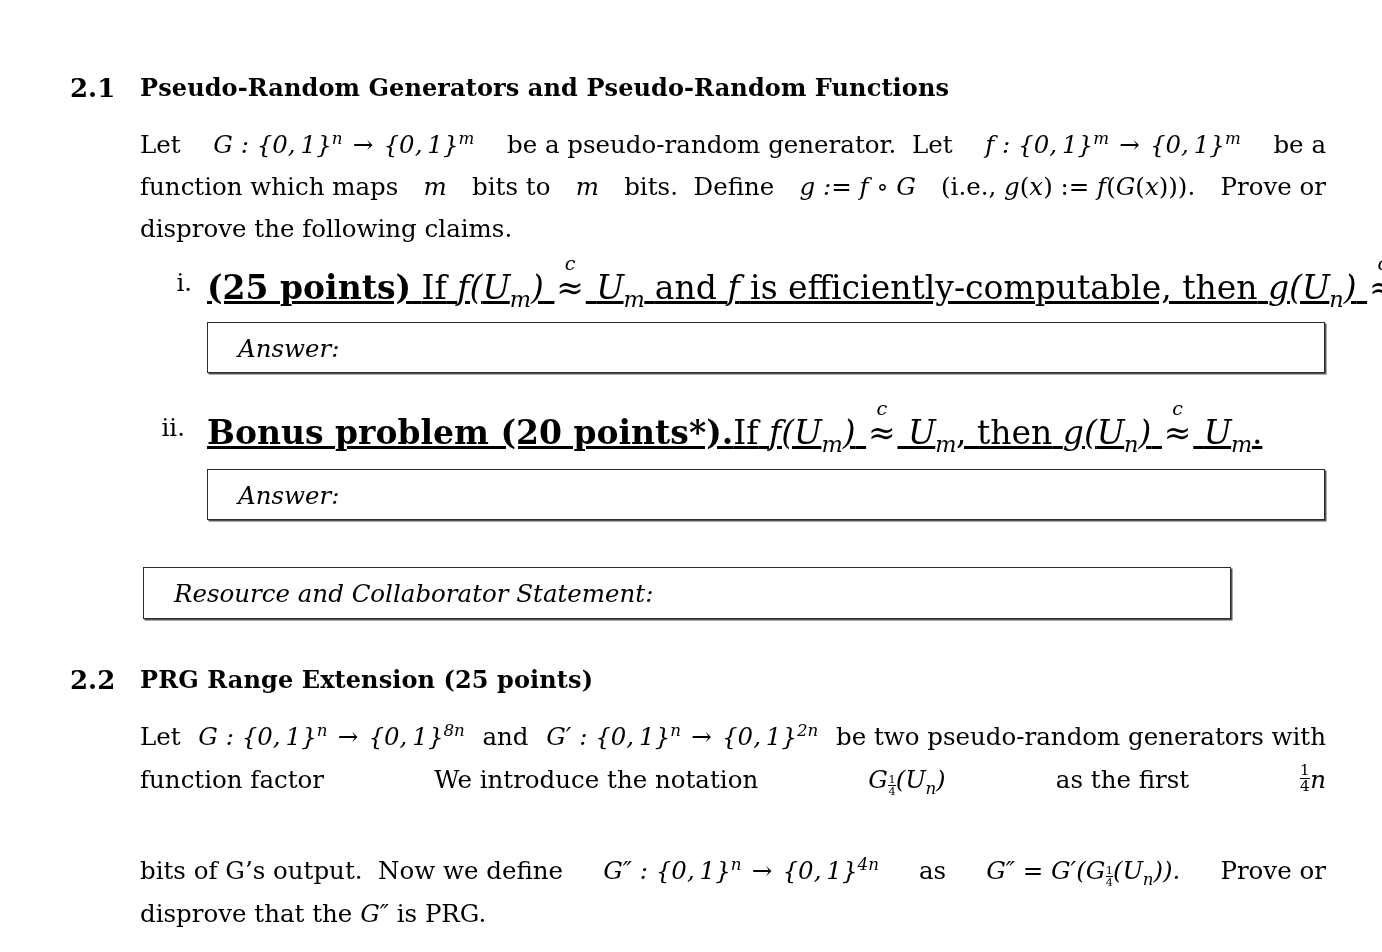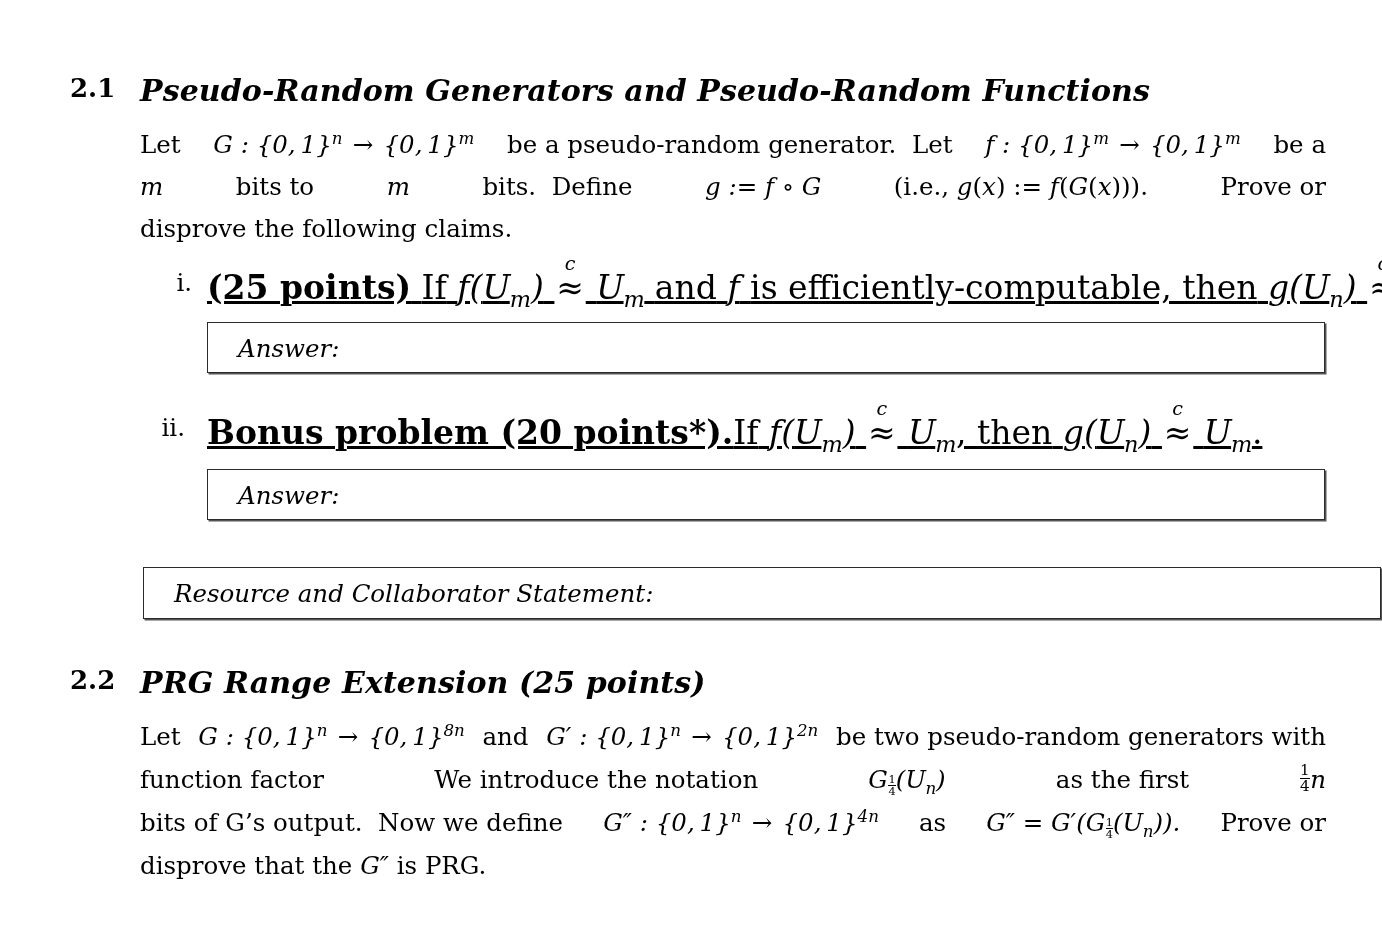--- a/index.html
+++ b/index.html
@@ -23,24 +23,23 @@
     padding: 7px;
     border-radius: 7px;
   }
   .math    { font-family: "DejaVu Serif", "Liberation Serif", serif; font-style: italic; }
   .upr     { font-style: normal; }
 
   
   .section-heading {
     position: absolute;
     font-weight: bold;
-    font-size: 30px;
+    font-size: 24px;
     letter-spacing: 0.1px;
     white-space: nowrap;
-    font-style: italic;
   }
   .section-num {
     position: absolute;
     font-weight: bold;
     font-size: 26px;
   }
 
   
   .para {
     position: absolute;
@@ -166,20 +165,21 @@
 
     <div class="jline" style="width:1186px;">
       <span>Let</span>
       <span class="math">G&nbsp;:&nbsp;{0, 1}<span class="sup">n</span> <span class="arrow">→</span> {0, 1}<span class="sup">m</span></span>
       <span>be a pseudo-random generator.  Let</span>
       <span class="math">f&nbsp;:&nbsp;{0, 1}<span class="sup">m</span> <span class="arrow">→</span> {0, 1}<span class="sup">m</span></span>
       <span>be a</span>
     </div>
 
     <div class="jline" style="width:1186px;">
+      <span>function which maps</span>
       <span class="mi">m</span>
       <span>bits to</span>
       <span class="mi">m</span>
       <span>bits.  Define</span>
       <span class="math">g&nbsp;:=&nbsp;f&nbsp;∘&nbsp;G</span>
       <span class="upr">(i.e.,&nbsp;<span class="mi">g</span>(<span class="mi">x</span>)&nbsp;:=&nbsp;<span class="mi">f</span>(<span class="mi">G</span>(<span class="mi">x</span>))).</span>
       <span>Prove or</span>
     </div>
 
     <div class="line">disprove the following claims.</div>
@@ -204,21 +204,21 @@
   <div class="item-body" style="left:207px; top:413px;">
     <b>Bonus problem (20 points*).</b><span>If</span>
     <span class="math">f(<span class="cal">U</span><span class="sub">m</span>)</span>&nbsp;<span class="capprox"><span class="cc">c</span><span class="ap">≈</span></span>&nbsp;<span class="math cal">U<span class="sub">m</span></span><span>, then</span>
     <span class="math">g(<span class="cal">U</span><span class="sub">n</span>)</span>&nbsp;<span class="capprox"><span class="cc">c</span><span class="ap">≈</span></span>&nbsp;<span class="math cal">U<span class="sub">m</span></span>.
   </div>
 
   <div class="ansbox" style="left:207px; top:469px; width:1118px; height:51px;">
     <span class="boxtext">Answer:</span>
   </div>
 
-  <div class="ansbox" style="left:143px; top:567px; width:1238px; height:52px;">
+  <div class="ansbox" style="left:143px; top:567px; width:1088px; height:52px;">
     <span class="boxtext">Resource and Collaborator Statement:</span>
   </div>
 
   <div class="section-num" style="left:70px; top:665px;">2.2</div>
   <div class="section-heading" style="left:140px; top:665px;text-align:center;">PRG Range Extension (25 points)</div>
 
   <div class="para" style="left:140px; top:715px; width:1186px; line-height:43px;">
 
     <div class="jline" style="width:1186px;">
       <span>Let</span>
@@ -229,21 +229,21 @@
     </div>
 
     <div class="jline" style="width:1186px;">
       <span>function factor</span>
       <span>We introduce the notation</span>
       <span class="math">G<span class="subfrac"><span class="num">1</span><span class="den">4</span></span>(<span class="cal">U</span><span class="sub">n</span>)</span>
       <span>as the first</span>
       <span class="math"><span class="frac"><span class="num">1</span><span class="den">4</span></span><span class="mi">n</span></span>
     </div>
 
-    <div class="jline" style="width:1186px;">
+    <div class="jline" style="width:1186px;margin-top:48px;">
       <span>bits of G’s output.  Now we define</span>
       <span class="math">G<span class="prime">″</span>&nbsp;:&nbsp;{0, 1}<span class="sup">n</span> <span class="arrow">→</span> {0, 1}<span class="sup">4n</span></span>
       <span>as</span>
       <span class="math">G<span class="prime">″</span>&nbsp;=&nbsp;G<span class="prime">′</span>(G<span class="subfrac"><span class="num">1</span><span class="den">4</span></span>(<span class="cal">U</span><span class="sub">n</span>)).</span>
       <span>Prove or</span>
     </div>
 
     <div class="line">
       <span>disprove that the</span>
       <span class="math">G<span class="prime">″</span></span>

